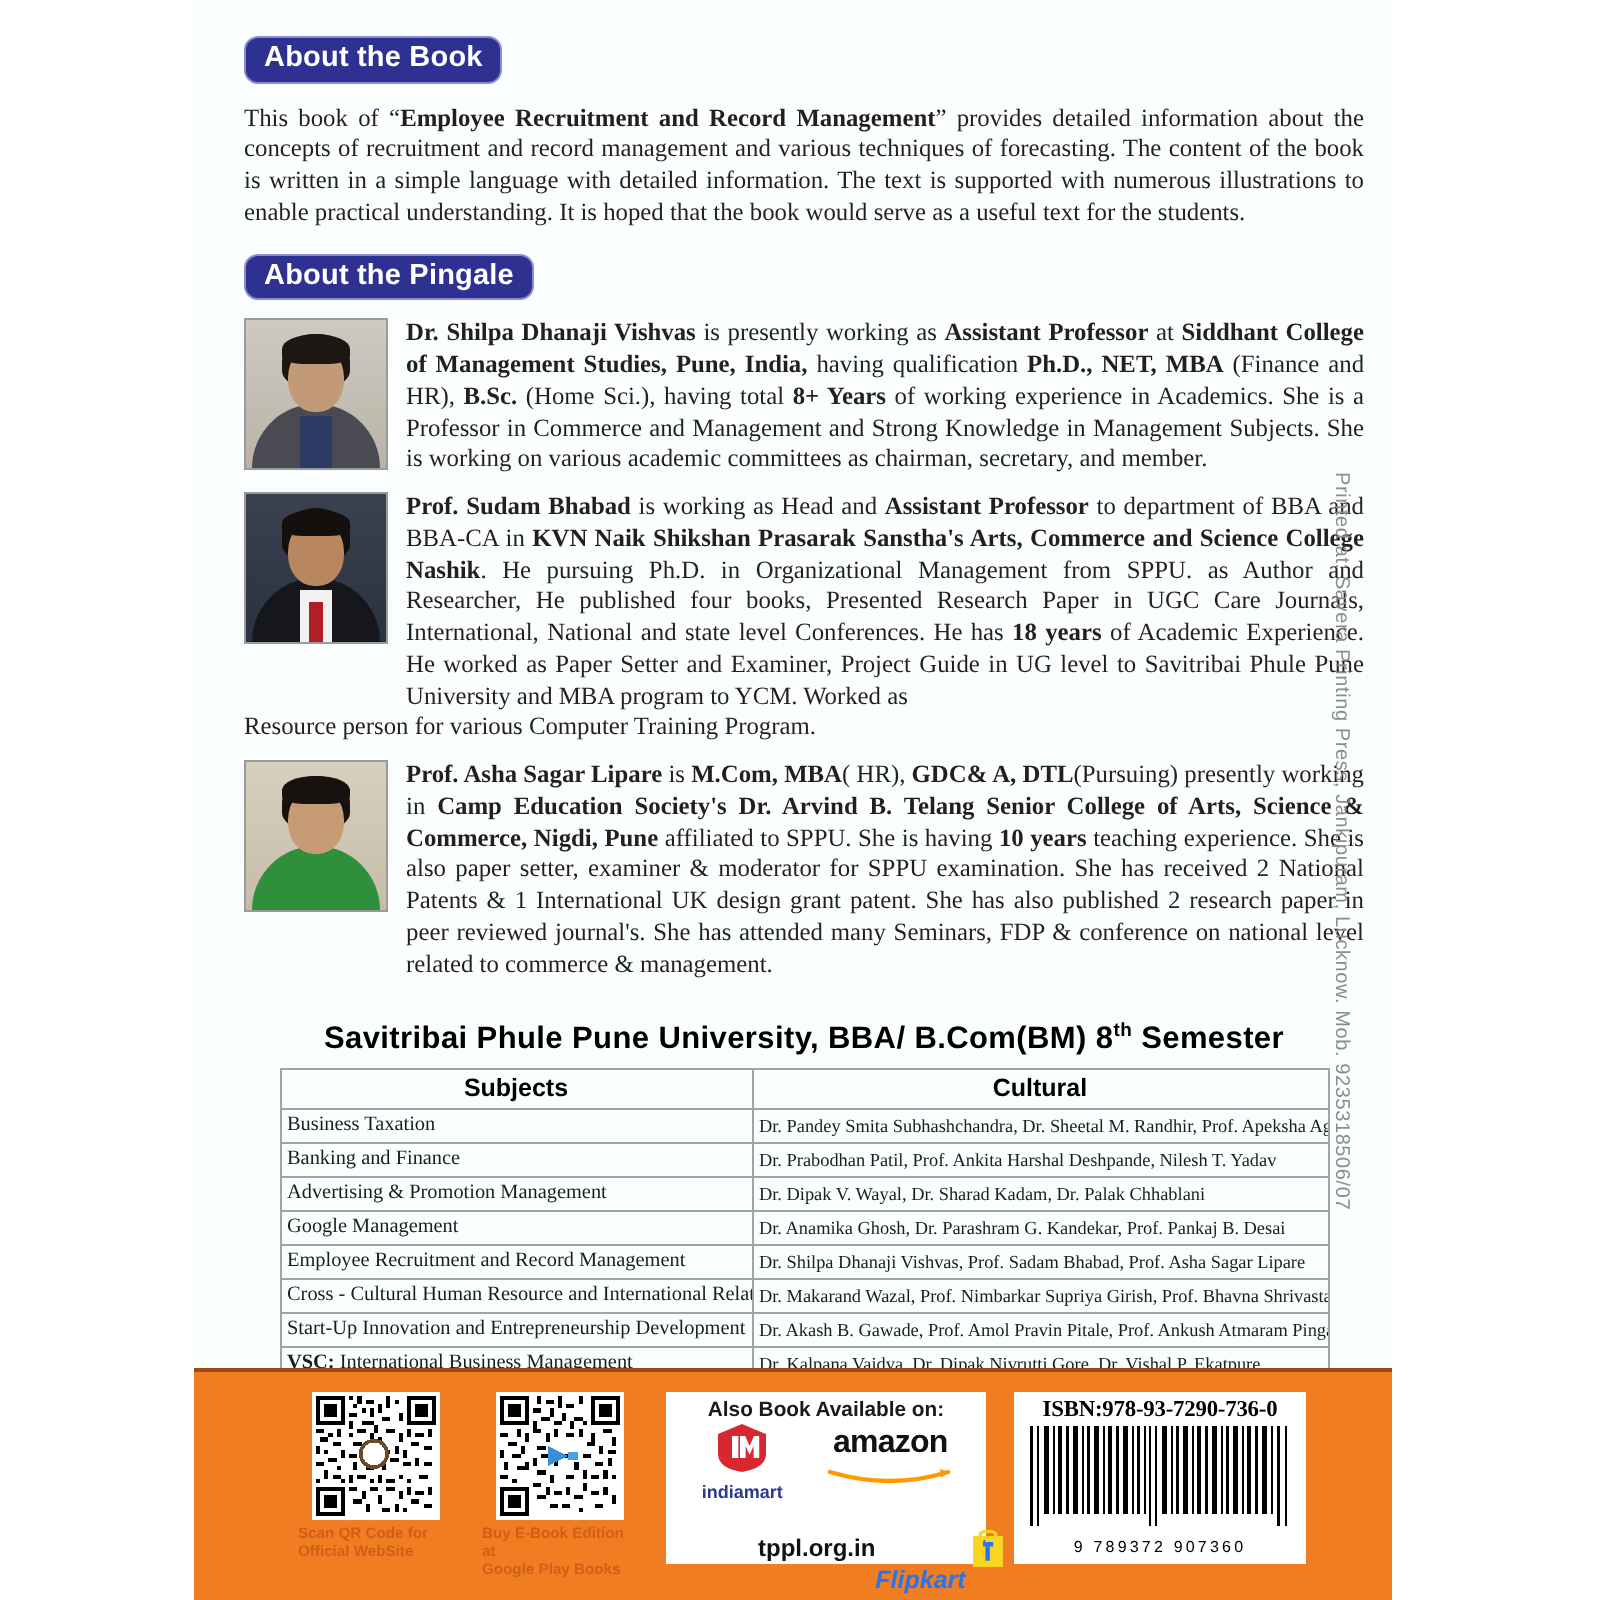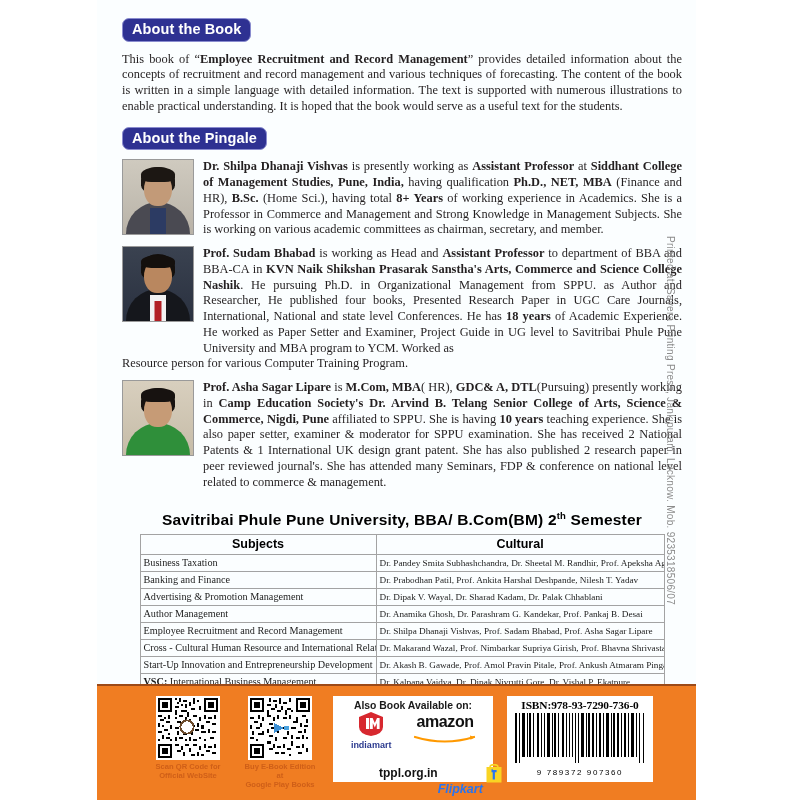--- a/index.html
+++ b/index.html
@@ -162,21 +162,21 @@
   }
   .footer-inner {
     position: absolute;
     left: 0; top: 10px;
     width: 608px; height: 96px;
     display: flex;
     align-items: flex-start;
     justify-content: center;
     gap: 14px;
   }
-  .qr-wrap { width: 78px; text-align: center; }
+  .qr-wrap { width: 78px; text-align: left; }
   .qr {
     width: 64px; height: 64px;
     margin: 0 auto;
     background: #ffffff;
     padding: 2px;
     box-sizing: border-box;
   }
   .qr-cap {
     font-family: "Liberation Sans", sans-serif;
     font-size: 7.6px;
@@ -320,21 +320,21 @@
             <div class="ph-hair" style="background:#171210;height:14px;top:7px"></div>
           </div>
           <div class="author-bio">
             <p class="para"><b>Prof. Asha Sagar Lipare</b> is <b>M.Com, MBA</b>( HR), <b>GDC&amp; A, DTL</b>(Pursuing) presently working in <b>Camp Education Society's Dr. Arvind B. Telang Senior College of Arts, Science &amp; Commerce, Nigdi, Pune</b> affiliated to SPPU. She is having <b>10 years</b> teaching experience. She is also paper setter, examiner &amp; moderator for SPPU examination. She has received 2 National Patents &amp; 1 International UK design grant patent. She has also published 2 research paper in peer reviewed journal's. She has attended many Seminars, FDP &amp; conference on national level related to commerce &amp; management.</p>
           </div>
         </div>
       </div>
 
       <div style="height:20px"></div>
       <div>
-        <div class="table-title"><span>Savitribai Phule Pune University, BBA/ B.Com(BM) 2</span><sup>th</sup><span> Semester</span></div>
+        <div class="table-title"><span>Savitribai Phule Pune University, BBA/ B.Com(BM) 8</span><sup>th</sup><span> Semester</span></div>
         <div style="height:4px"></div>
         <table class="subjects">
           <colgroup>
               <col style="width:236px">
               <col style="width:288px">
             </colgroup>
           <thead>
             <tr>
               <th>Subjects</th>
               <th>Cultural</th>
@@ -347,21 +347,21 @@
               </tr>
               <tr>
                 <td class="subj">Banking and Finance</td>
                 <td class="auth">Dr. Prabodhan Patil, Prof. Ankita Harshal Deshpande, Nilesh T. Yadav</td>
               </tr>
               <tr>
                 <td class="subj">Advertising &amp; Promotion Management</td>
                 <td class="auth">Dr. Dipak V. Wayal, Dr. Sharad Kadam, Dr. Palak Chhablani</td>
               </tr>
               <tr>
-                <td class="subj">Author Management</td>
+                <td class="subj">Google Management</td>
                 <td class="auth">Dr. Anamika Ghosh, Dr. Parashram G. Kandekar, Prof. Pankaj B. Desai</td>
               </tr>
               <tr>
                 <td class="subj">Employee Recruitment and Record Management</td>
                 <td class="auth">Dr. Shilpa Dhanaji Vishvas, Prof. Sadam Bhabad, Prof. Asha Sagar Lipare</td>
               </tr>
               <tr>
                 <td class="subj">Cross - Cultural Human Resource and International Relations</td>
                 <td class="auth">Dr. Makarand Wazal, Prof. Nimbarkar Supriya Girish, Prof. Bhavna Shrivastava</td>
               </tr>

